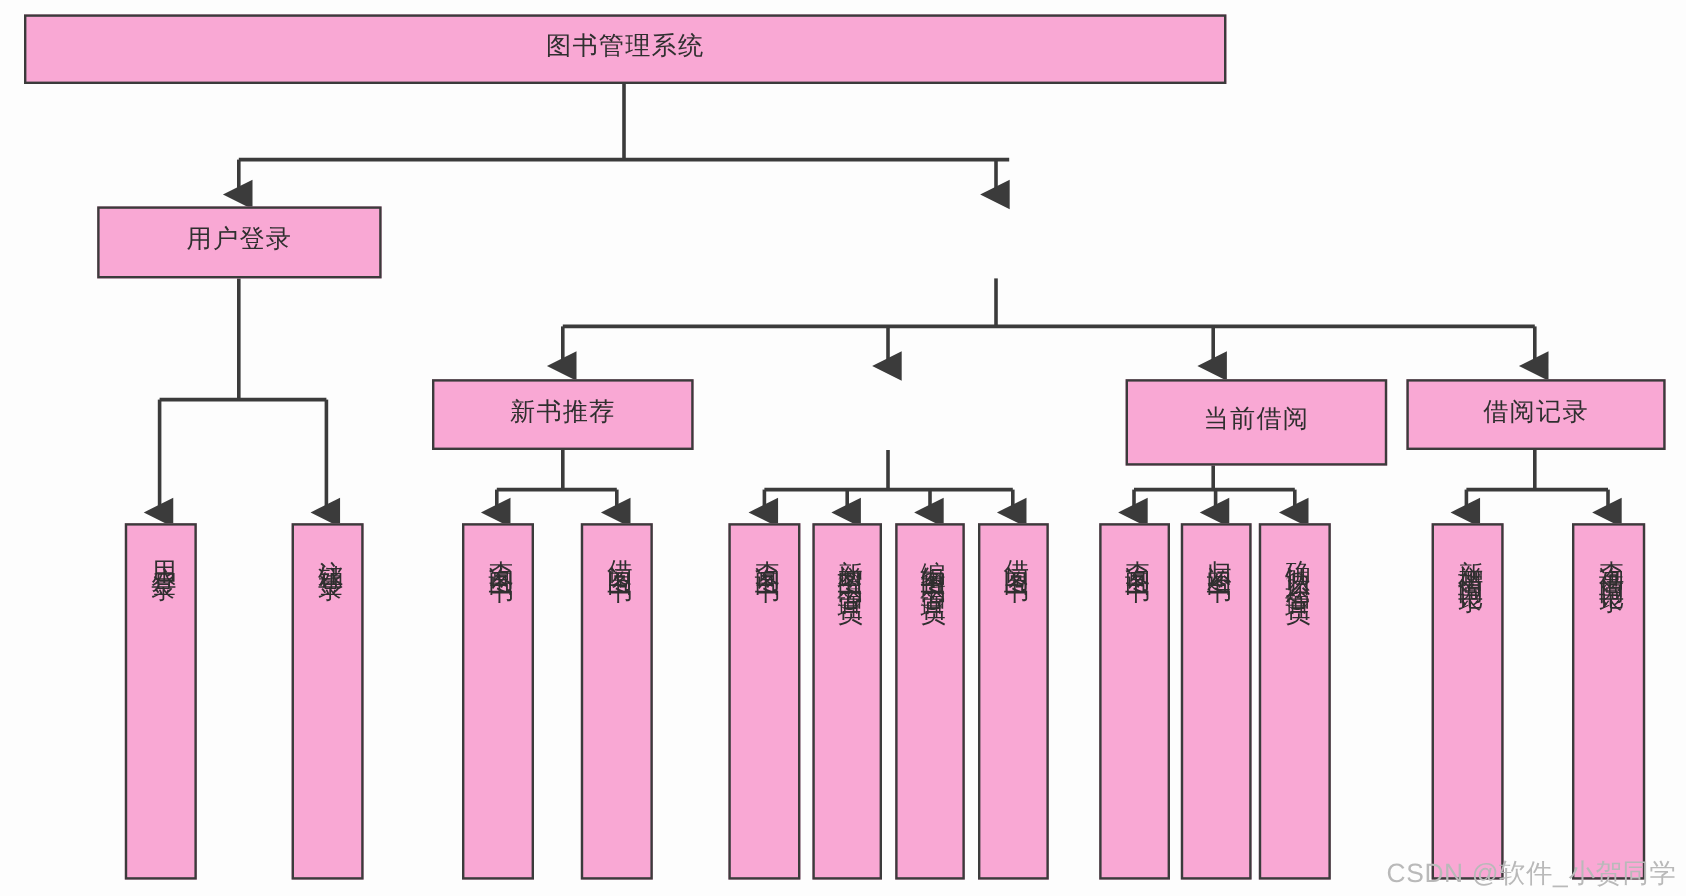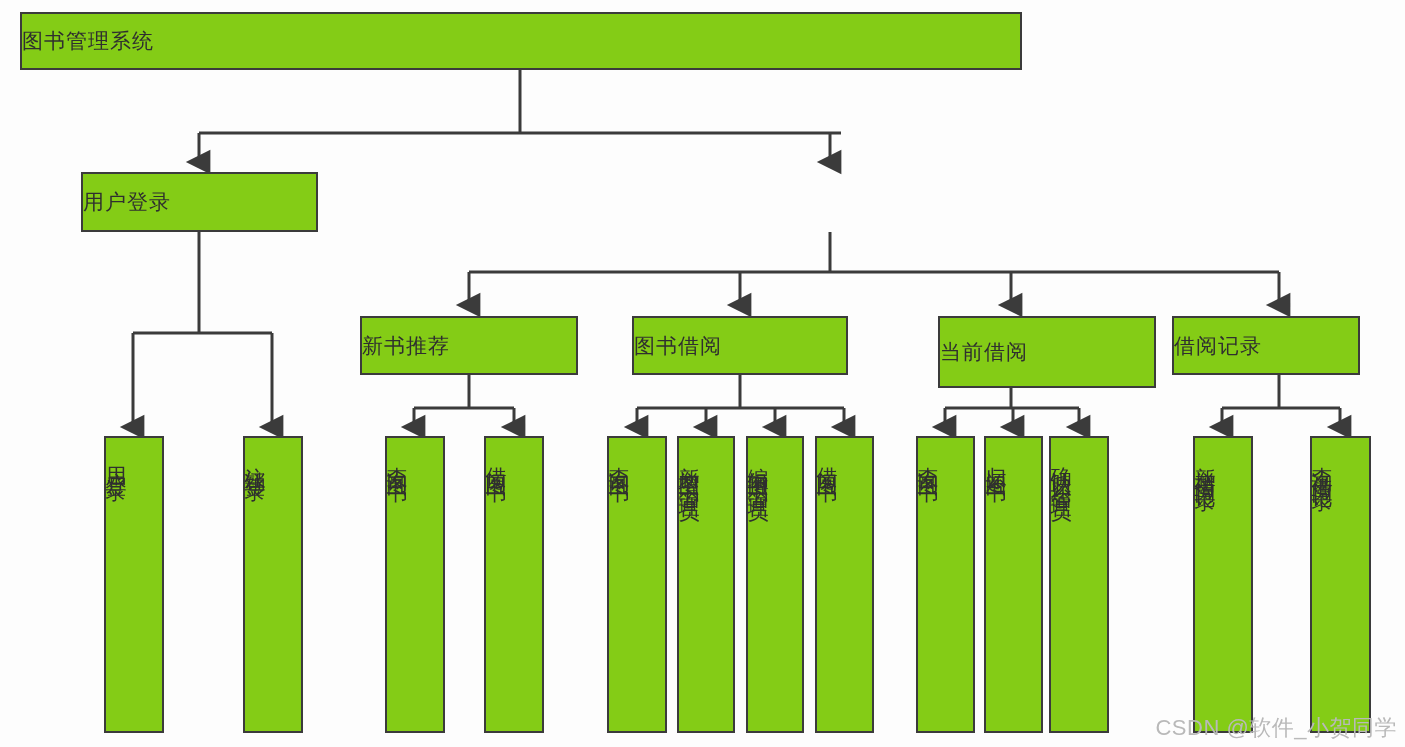--- a/index.html
+++ b/index.html
@@ -7,25 +7,27 @@
     width:1405px;height:747px;
     background:#fdfdfd;
     font-family:"Liberation Sans","DejaVu Sans",sans-serif;
     overflow:hidden;
   }
   #stage{position:relative;width:1405px;height:747px;}
   svg.edges{position:absolute;left:0;top:0;width:1405px;height:747px;}
   .node{
     position:absolute;
     box-sizing:border-box;
-    background:#84cc16;
+    background:#f9a8d4;
     border:2.5px solid #3b3b3b;
     display:flex;
     align-items:center;
+    justify-content:center;
     color:#2f2f2f;
+    font-family:Liberation Mono, monospace;
   }
   .node .lbl{
     font-size:21px;
     letter-spacing:1px;
     white-space:nowrap;
     line-height:1.1;
   }
   .node.leaf{
     align-items:flex-start;
     padding-top:12px;
@@ -107,27 +109,24 @@
     <span class="lbl">图书管理系统</span>
   </div>
 
   <div class="node" style="left:81px;top:172px;width:237px;height:60px;">
     <span class="lbl">用户登录</span>
   </div>
 
   <div class="node" style="left:360px;top:316px;width:218px;height:59px;">
     <span class="lbl">新书推荐</span>
   </div>
-  <div class="node" style="left:632px;top:316px;width:216px;height:59px;">
-    <span class="lbl">图书借阅</span>
-  </div>
   <div class="node" style="left:938px;top:316px;width:218px;height:72px;">
     <span class="lbl">当前借阅</span>
   </div>
-  <div class="node" style="left:1172px;top:316px;width:188px;height:59px;">
+  <div class="node" style="left:1172px;top:316px;width:216px;height:59px;">
     <span class="lbl">借阅记录</span>
   </div>
 
   <div class="node leaf" style="left:104px;top:436px;width:60px;height:297px;">
     <span class="lbl">用户登录</span>
   </div>
   <div class="node leaf" style="left:243px;top:436px;width:60px;height:297px;">
     <span class="lbl">注销登录</span>
   </div>
 

